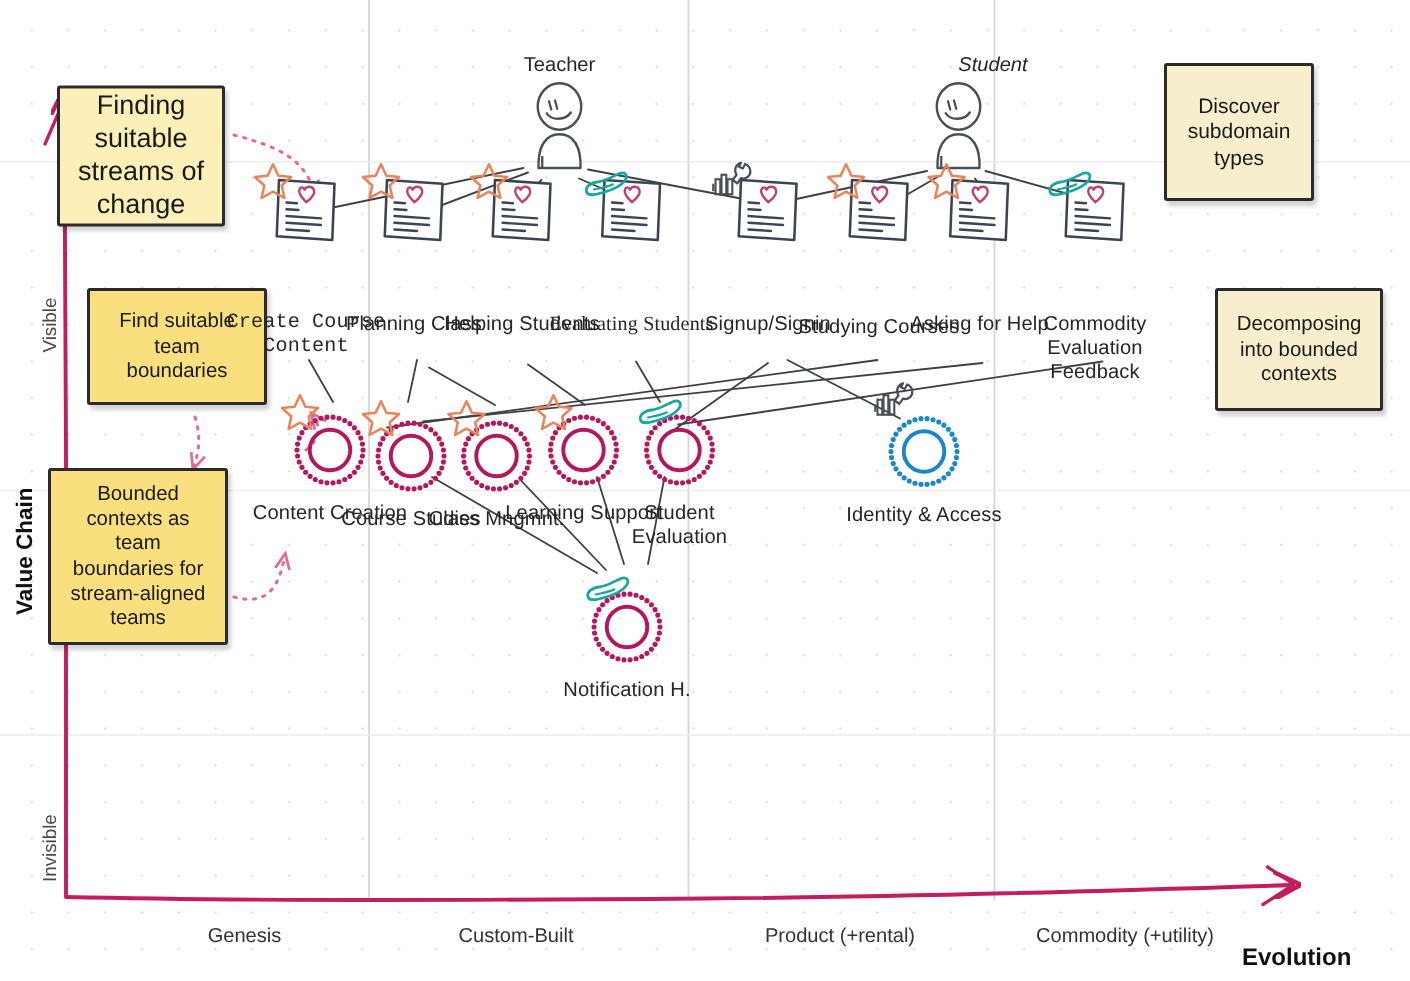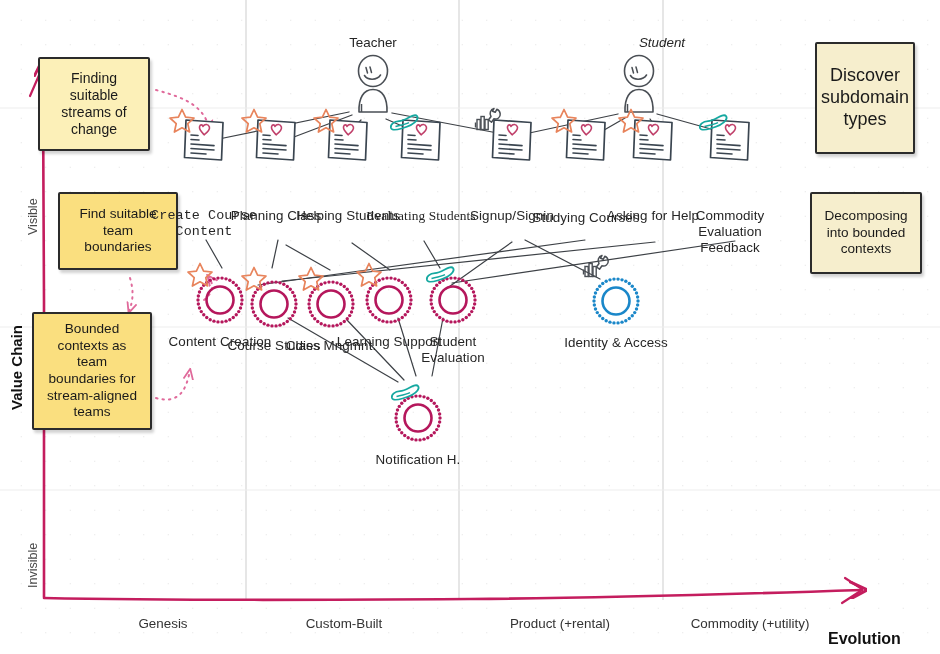--- a/index.html
+++ b/index.html
@@ -172,24 +172,24 @@
     </g>
   </svg>
 
   <div class="axis-label" style="left:26px; top:235px; transform:rotate(-90deg);">Visible</div>
   <div class="axis-label" style="left:26px; top:588px; transform:rotate(-90deg);">Invisible</div>
   <div class="axis-title" style="left:8px; top:410px; transform:rotate(-90deg); transform-origin:0 0;">Value Chain</div>
 
   <div class="evo-title" style="left:828px; top:630px;">Evolution</div>
 
   <div id="notes-layer">
-      <div class="note lyellow" style="left: 38px; top: 57px; width: 112px; height: 94px; font-size: 14px; display: flex; align-items: center; justify-content: center; border-radius: 2px;">Finding suitable streams of change</div>
+      <div class="note lyellow" style="left: 38px; top: 57px; width: 112px; height: 94px; font-size: 18px; display: flex; align-items: center; justify-content: center; border-radius: 2px;">Finding suitable streams of change</div>
       <div class="note yellow" style="left: 58px; top: 192px; width: 120px; height: 78px; font-size: 13.6px; display: flex; align-items: center; justify-content: center; border-radius: 2px;">Find suitable team boundaries</div>
       <div class="note yellow" style="left: 32px; top: 312px; width: 120px; height: 118px; font-size: 13.6px; display: flex; align-items: center; justify-content: center; border-radius: 2px;">Bounded contexts as team boundaries for stream-aligned teams</div>
-      <div class="note cream" style="left: 815px; top: 42px; width: 100px; height: 112px; font-size: 18px; display: flex; align-items: center; justify-content: center; border-radius: 2px;">Discover subdomain types</div>
+      <div class="note cream" style="left: 776px; top: 42px; width: 100px; height: 92px; font-size: 14px; display: flex; align-items: center; justify-content: center; border-radius: 2px;">Discover subdomain types</div>
       <div class="note cream" style="left: 810px; top: 192px; width: 112px; height: 82px; font-size: 13.6px; display: flex; align-items: center; justify-content: center; border-radius: 2px;">Decomposing into bounded contexts</div>
     </div>
   <div id="actors-layer">
       <div class="actor-lbl" style="left: 373px; top: 35px;">Teacher</div>
       <div style="position: absolute; left: 347px; top: 54px; width: 52px; height: 62px;"><svg width="52" height="62" viewBox="0 0 52 62">
     <ellipse cx="26" cy="17" rx="14.5" ry="15.5" fill="#fff" stroke="#4a4f55" stroke-width="1.6"></ellipse>
     <path d="M19,13.5 L20.5,19" stroke="#4a4f55" stroke-width="1.5" stroke-linecap="round"></path>
     <path d="M23,13 L24.5,18.5" stroke="#4a4f55" stroke-width="1.5" stroke-linecap="round"></path>
     <path d="M17.5,21.5 C20.5,26.5 30,26.5 33.5,21" fill="none" stroke="#4a4f55" stroke-width="1.6" stroke-linecap="round"></path>
     <path d="M12,58 C11.5,44 16.5,35.5 26,35.5 C35.5,35.5 40.5,44 40,58 Z" fill="#fff" stroke="#4a4f55" stroke-width="1.6" stroke-linejoin="round"></path>

